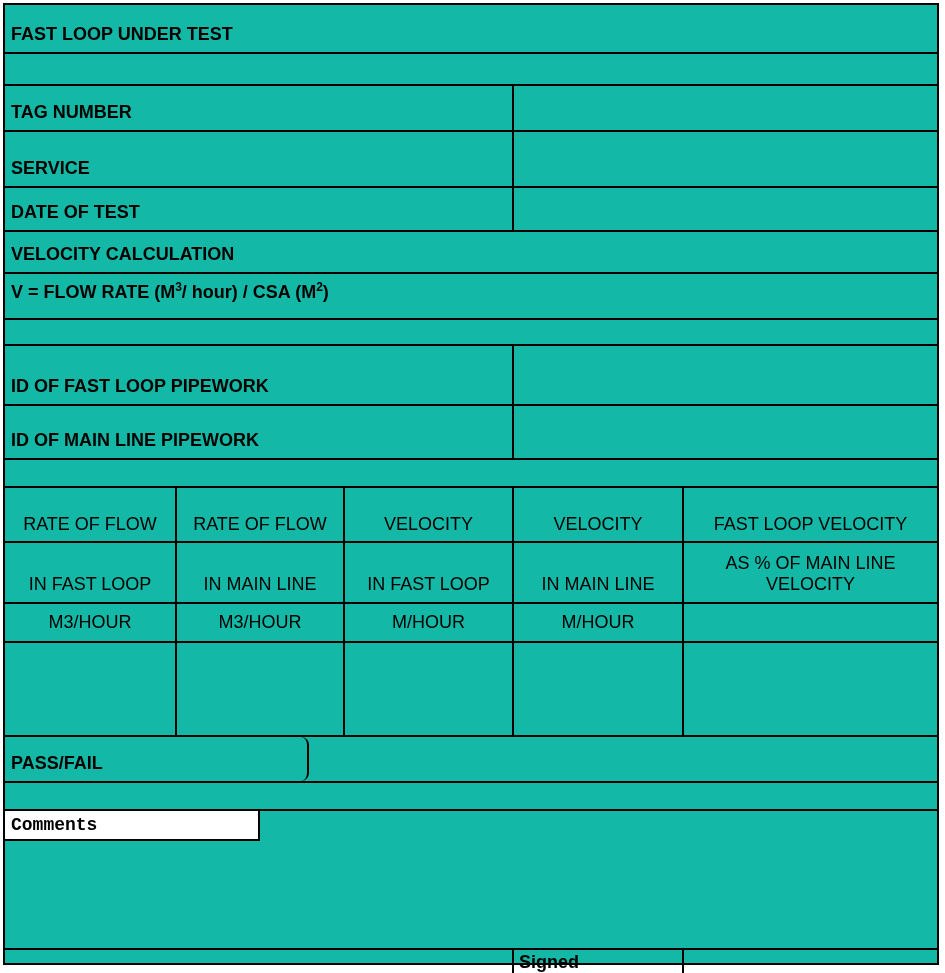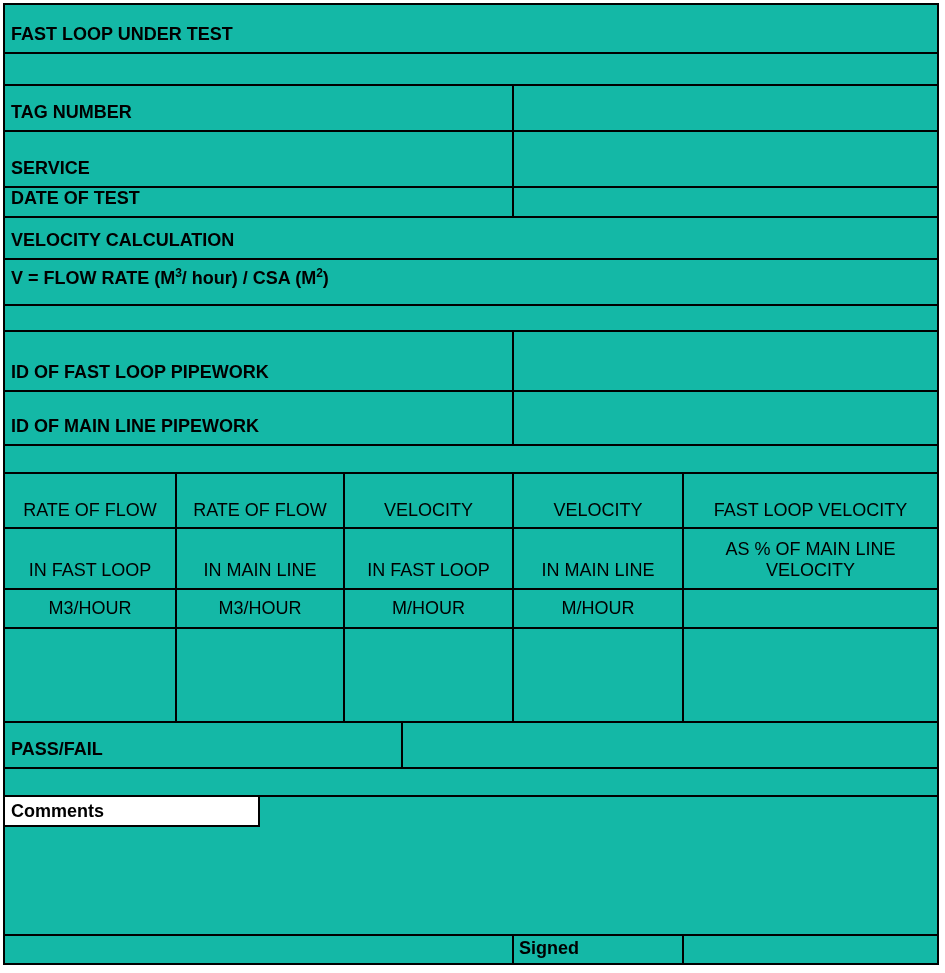--- a/index.html
+++ b/index.html
@@ -24,30 +24,30 @@
   .cell { display: flex; align-items: flex-end; padding: 0 5px 7px 6px; overflow: hidden; }
   .label { font-weight: bold; font-size: 18px; white-space: nowrap; }
   .value-cell { flex: 1; }
   .spacer { border-bottom: 2px solid #000; flex-shrink: 0; }
 
   
   .h-title    { height: 49px; }
   .h-sp1      { height: 32px; }
   .h-field1   { height: 46px; }
   .h-field2   { height: 56px; }
-  .h-field3   { height: 30px; }
+  .h-field3   { height: 44px; }
   .h-velcalc  { height: 42px; }
   .h-formula  { height: 46px; align-items: center; }
   .h-sp2      { height: 26px; }
   .h-id1      { height: 60px; }
   .h-id2      { height: 54px; }
   .h-sp3      { height: 28px; }
   .h-passfail { height: 46px; }
   .h-sp4      { height: 28px; }
-  .h-comments { height: 139px; }
+  .h-comments { height: 139px; font-family: Liberation Mono, monospace; }
   .h-bottom   { flex: 1; }
 
   .field-label { width: 509px; border-right: 2px solid #000; }
   sup { font-size: 12px; font-weight: bold; vertical-align: super; line-height: 0; }
 
   
   .flow-table { display: flex; flex-shrink: 0; }
   .flow-col { display: flex; flex-direction: column; border-right: 2px solid #000; }
   .flow-col:last-child { border-right: none; flex: 1; border-radius: 28px; }
   .fc-w1 { width: 172px; } .fc-w2 { width: 168px; }
@@ -56,21 +56,21 @@
     border-bottom: 2px solid #000;
     display: flex; justify-content: center; text-align: center;
     font-weight: normal; font-size: 18px;
     padding: 2px 4px;
   }
   .fc-a { height: 55px; align-items: flex-end; padding-bottom: 6px; }
   .fc-b { height: 50px; align-items: flex-end; padding-bottom: 7px; line-height: 21px; margin-top: 11px; }
   .fc-c { height: 39px; align-items: flex-end; padding-bottom: 8px; }
   .fc-d { height: 94px; }
 
-  .passfail-label { width: 398px; border-right: 2px solid #000; }
+  .passfail-label { width: 304px; border-right: 2px solid #000; border-radius: 8px; }
 
   
   .comments-section { position: relative; border-bottom: 2px solid #000; flex-shrink: 0; }
   .comments-box {
     position: absolute; left: 0; top: 0;
     width: 255px; height: 30px;
     border-right: 2px solid #000; border-bottom: 2px solid #000;
     display: flex; align-items: center; padding-left: 6px;
     background: #fff;
   }

